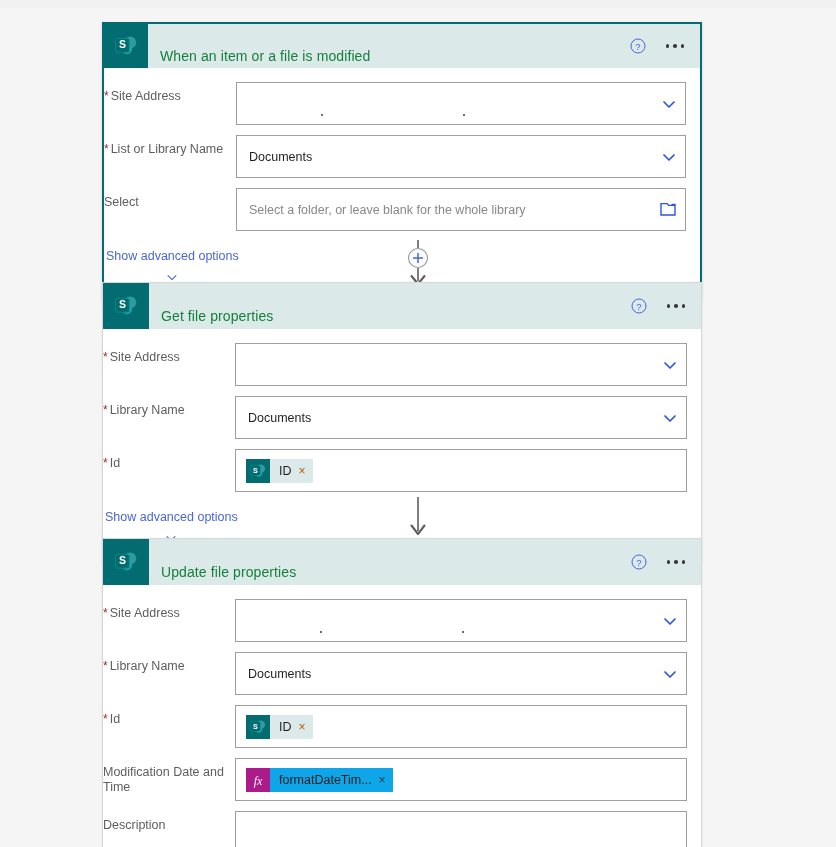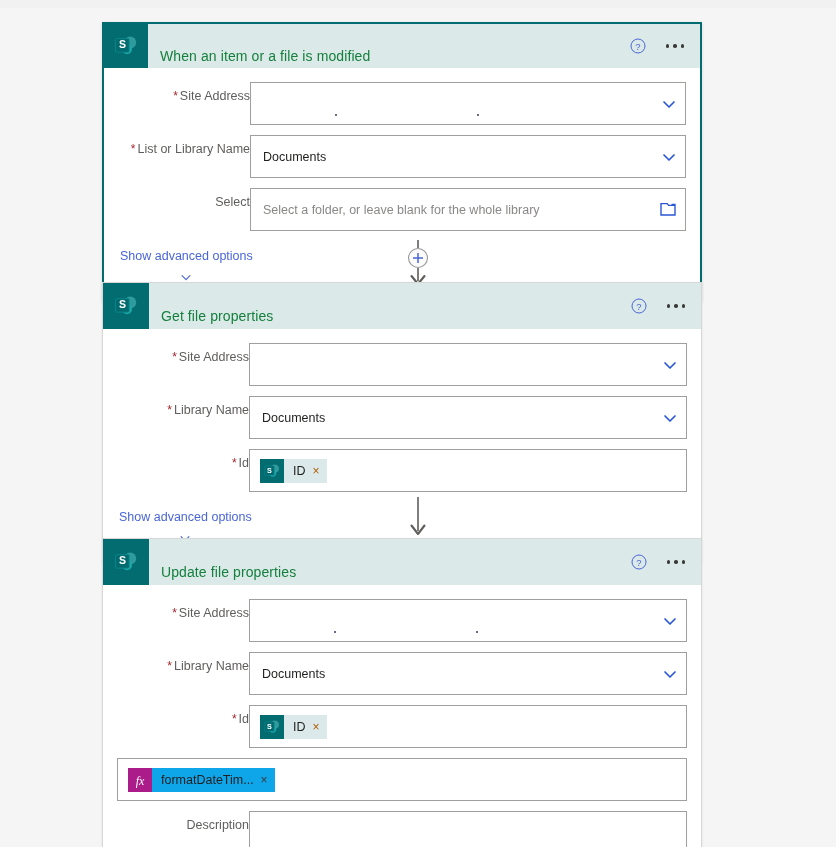--- a/index.html
+++ b/index.html
@@ -97,22 +97,21 @@
   }
   .ellipsis i {
     width: 3.5px; height: 3.5px;
     background: #3b3a39;
     border-radius: 50%;
     display: block;
   }
 
   
   .card-body {
-    padding: 14px 14px 0 14px;
-    text-align: right;
+    padding: 14px 14px 0 0;
   }
   .row {
     display: flex;
     align-items: flex-start;
     margin-bottom: 10px;
     min-height: 30px;
   }
   .row-label {
     width: 132px;
     flex: 0 0 132px;
@@ -496,20 +495,21 @@
             <span class="chip-body sp">
               <span>ID</span>
               <span class="chip-x">×</span>
             </span>
           </span>
         </div>
       </div>
 
 
       <div class="row">
+        <div class="row-label"><span>Modification Date and Time</span></div>
         <div class="field">
           <span class="chip">
             <span class="chip-icon fx">
               <svg width="24" height="24" viewBox="0 0 24 24">
                 <rect width="24" height="24" fill="#ab1b8a"></rect>
                 <text x="12" y="16.5" font-family="Liberation Serif, serif" font-style="italic" font-size="12" fill="#ffffff" text-anchor="middle">fx</text>
               </svg>
             </span>
             <span class="chip-body fx">
               <span>formatDateTim...</span>

